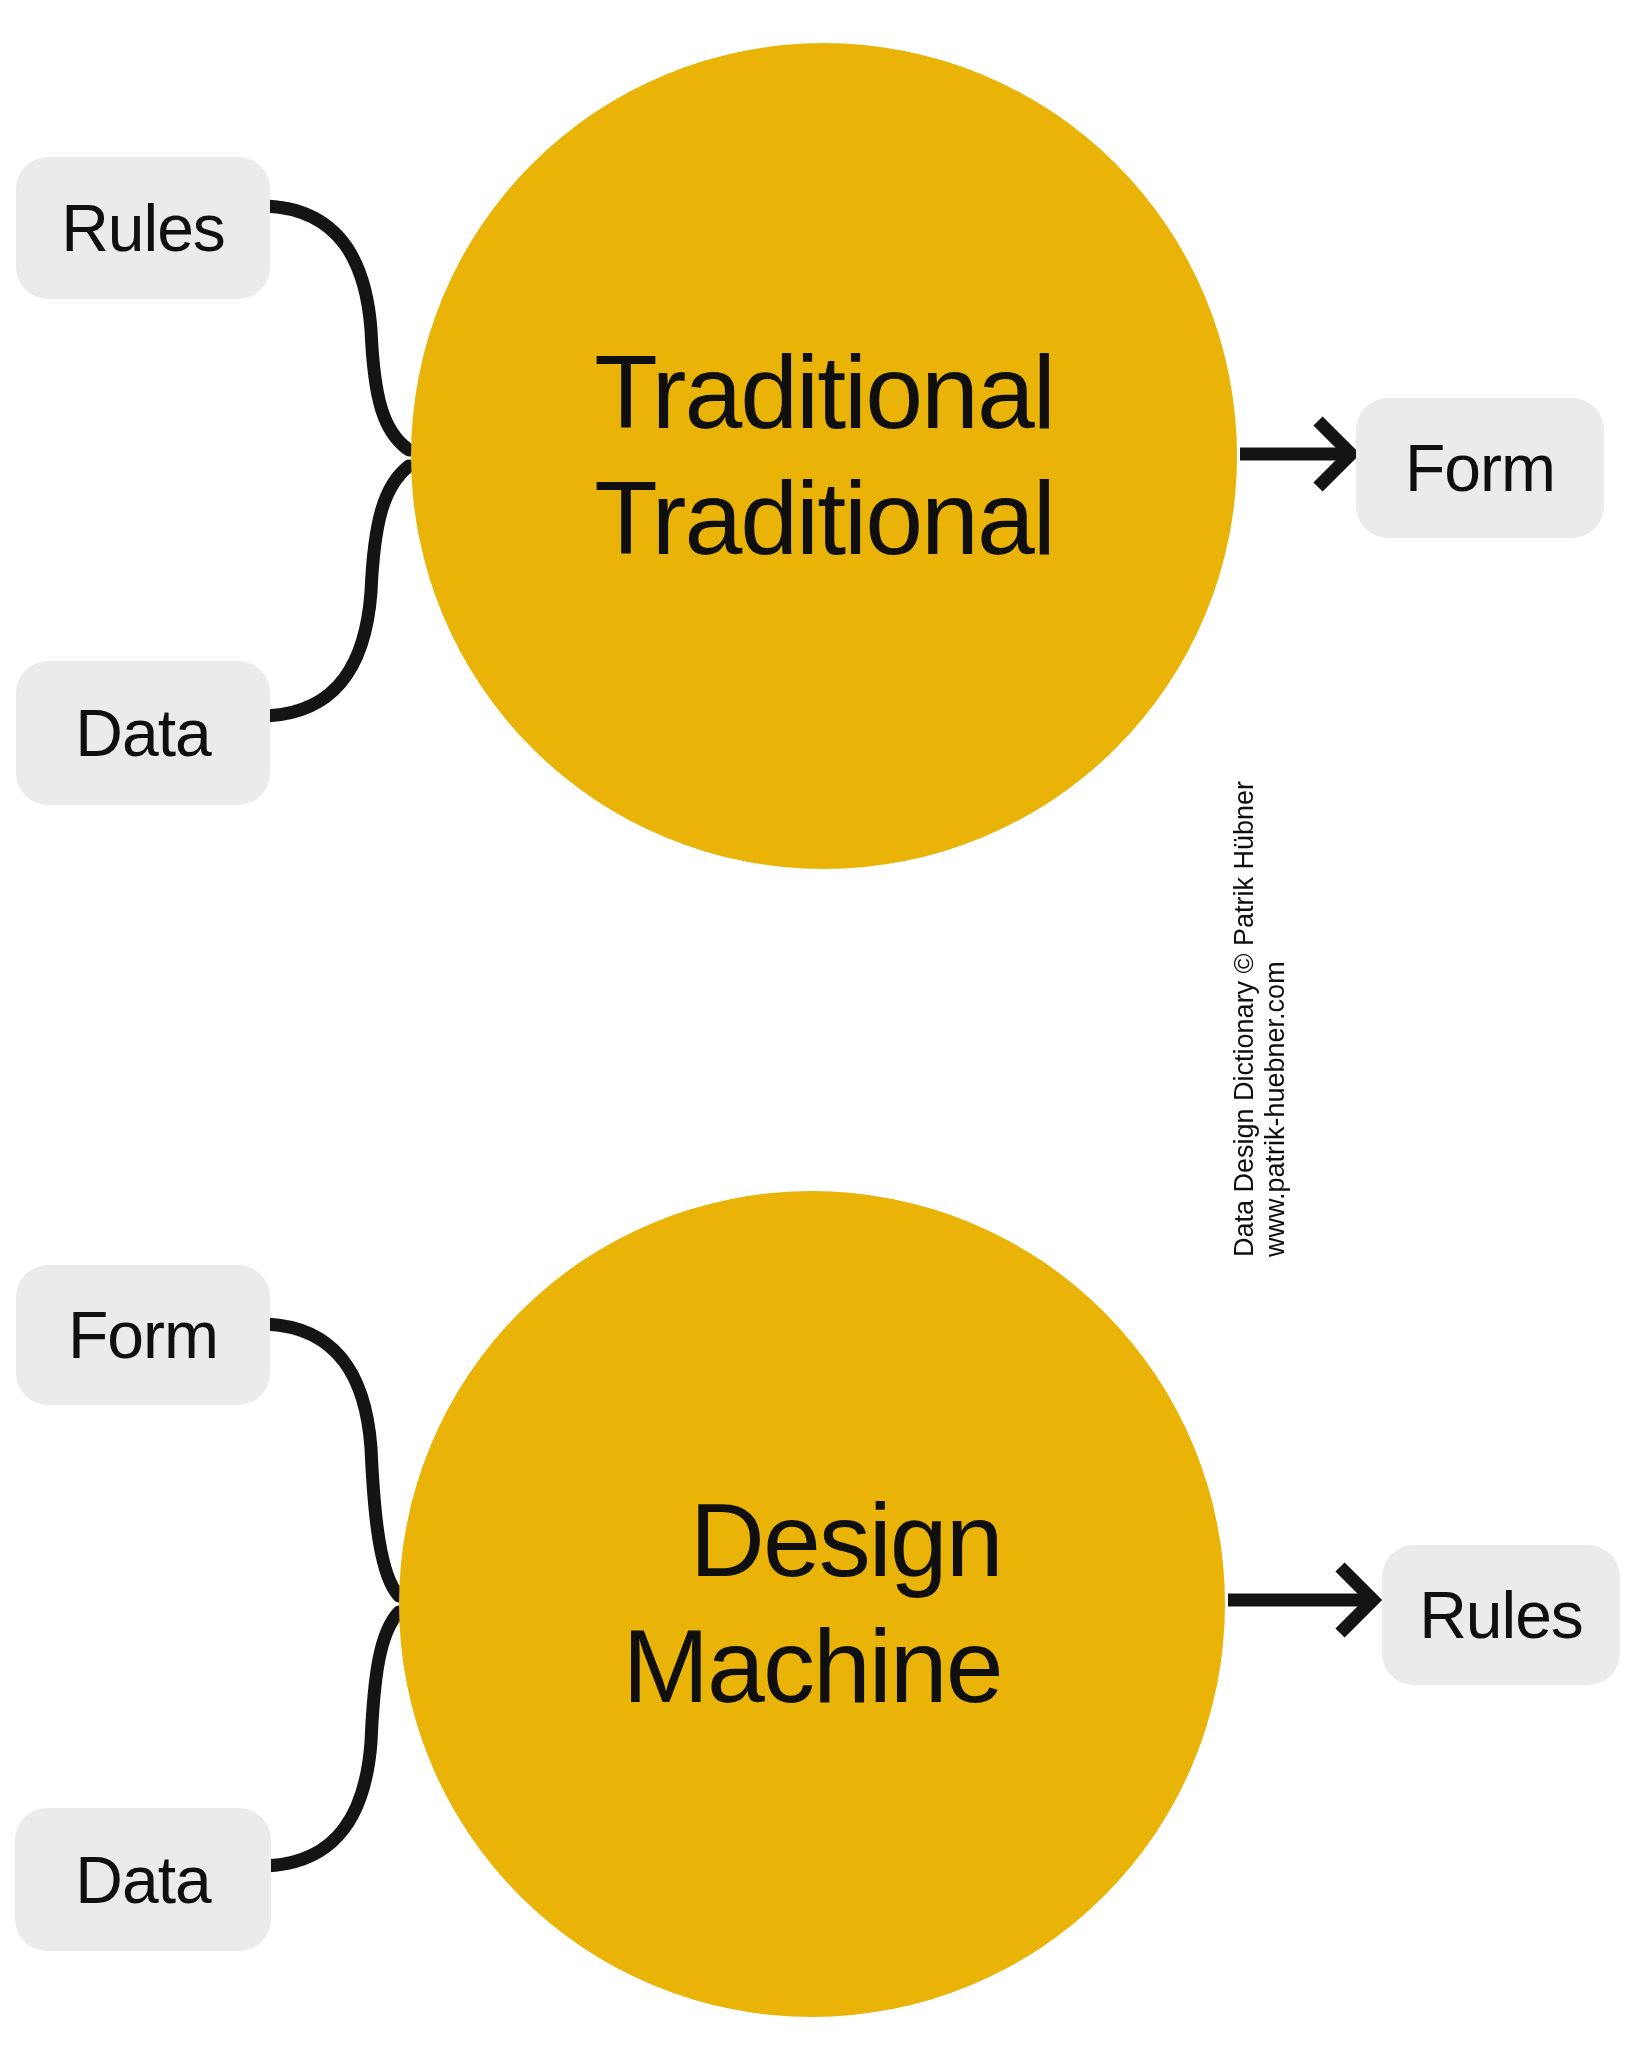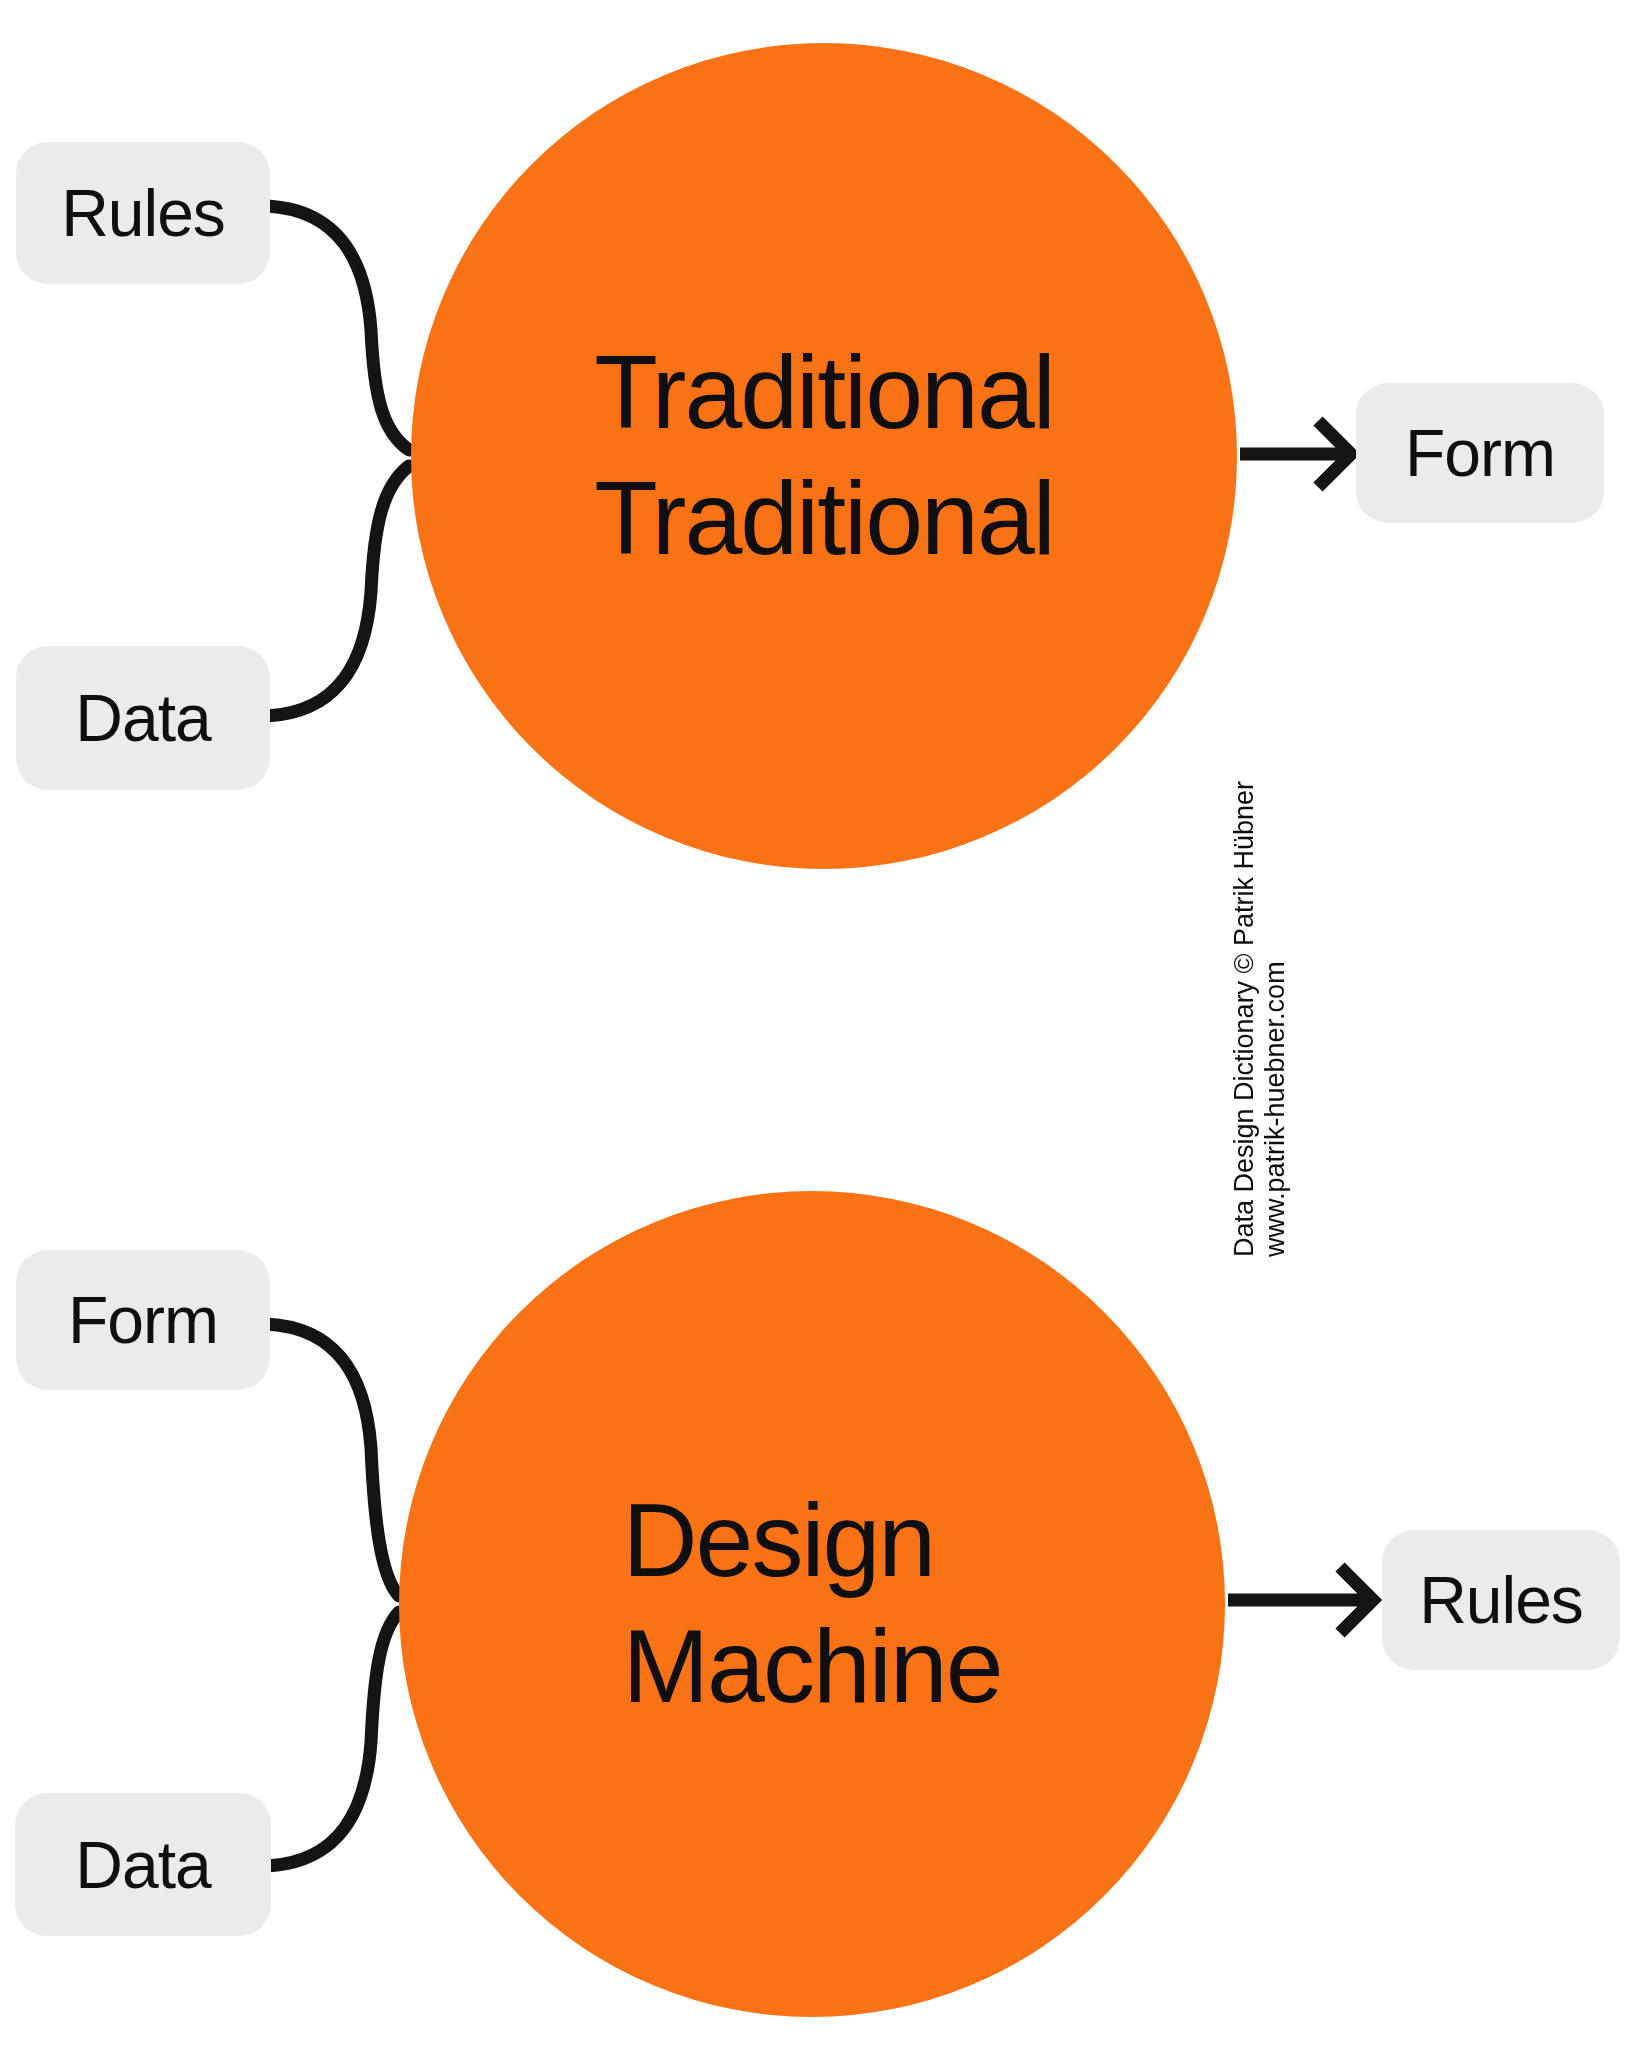--- a/index.html
+++ b/index.html
@@ -1,33 +1,33 @@
 <!DOCTYPE html>
 <html><head>
 <meta charset="utf-8">
 <style>
   html,body{margin:0;padding:0;background:#ffffff;}
   .stage{
     position:relative;width:1626px;height:2048px;background:#ffffff;
     font-family:"Liberation Sans","DejaVu Sans",sans-serif;overflow:hidden;
   }
   .circle{
-    position:absolute;border-radius:50%;background:#f97316;
-    display:flex;align-items:center;justify-content:center;text-align:left;
+    position:absolute;border-radius:50%;background:#eab308;
+    display:flex;align-items:center;justify-content:center;text-align:right;
   }
   .circle-top{left:411px;top:43px;width:826px;height:826px;}
   .circle-bottom{left:399px;top:1191px;width:826px;height:826px;}
   .circle-title{
     font-size:104px;line-height:1.21;color:#0f0f0f;letter-spacing:-2px;
     font-weight:400;white-space:nowrap;
   }
   .node{
     position:absolute;background:#ebebeb;border-radius:32px;
     display:flex;align-items:center;justify-content:center;
-    font-size:66px;color:#0f0f0f;letter-spacing:-1px;white-space:nowrap;
+    font-size:66px;color:#0f0f0f;letter-spacing:-1px;white-space:nowrap;margin-top:15px;
   }
   .n-rules-in {left:16px;  top:142px;  width:254px;height:142px;}
   .n-data-in1 {left:16px;  top:646px;  width:254px;height:144px;}
   .n-form-out {left:1356px;top:383px;  width:248px;height:140px;}
   .n-form-in  {left:16px;  top:1250px; width:254px;height:140px;}
   .n-data-in2 {left:15px;  top:1793px; width:256px;height:143px;}
   .n-rules-out{left:1382px;top:1530px; width:238px;height:140px;}
   .wires{position:absolute;left:0;top:0;pointer-events:none;}
   .credit{
     position:absolute;left:1011px;top:975px;width:500px;height:64px;

